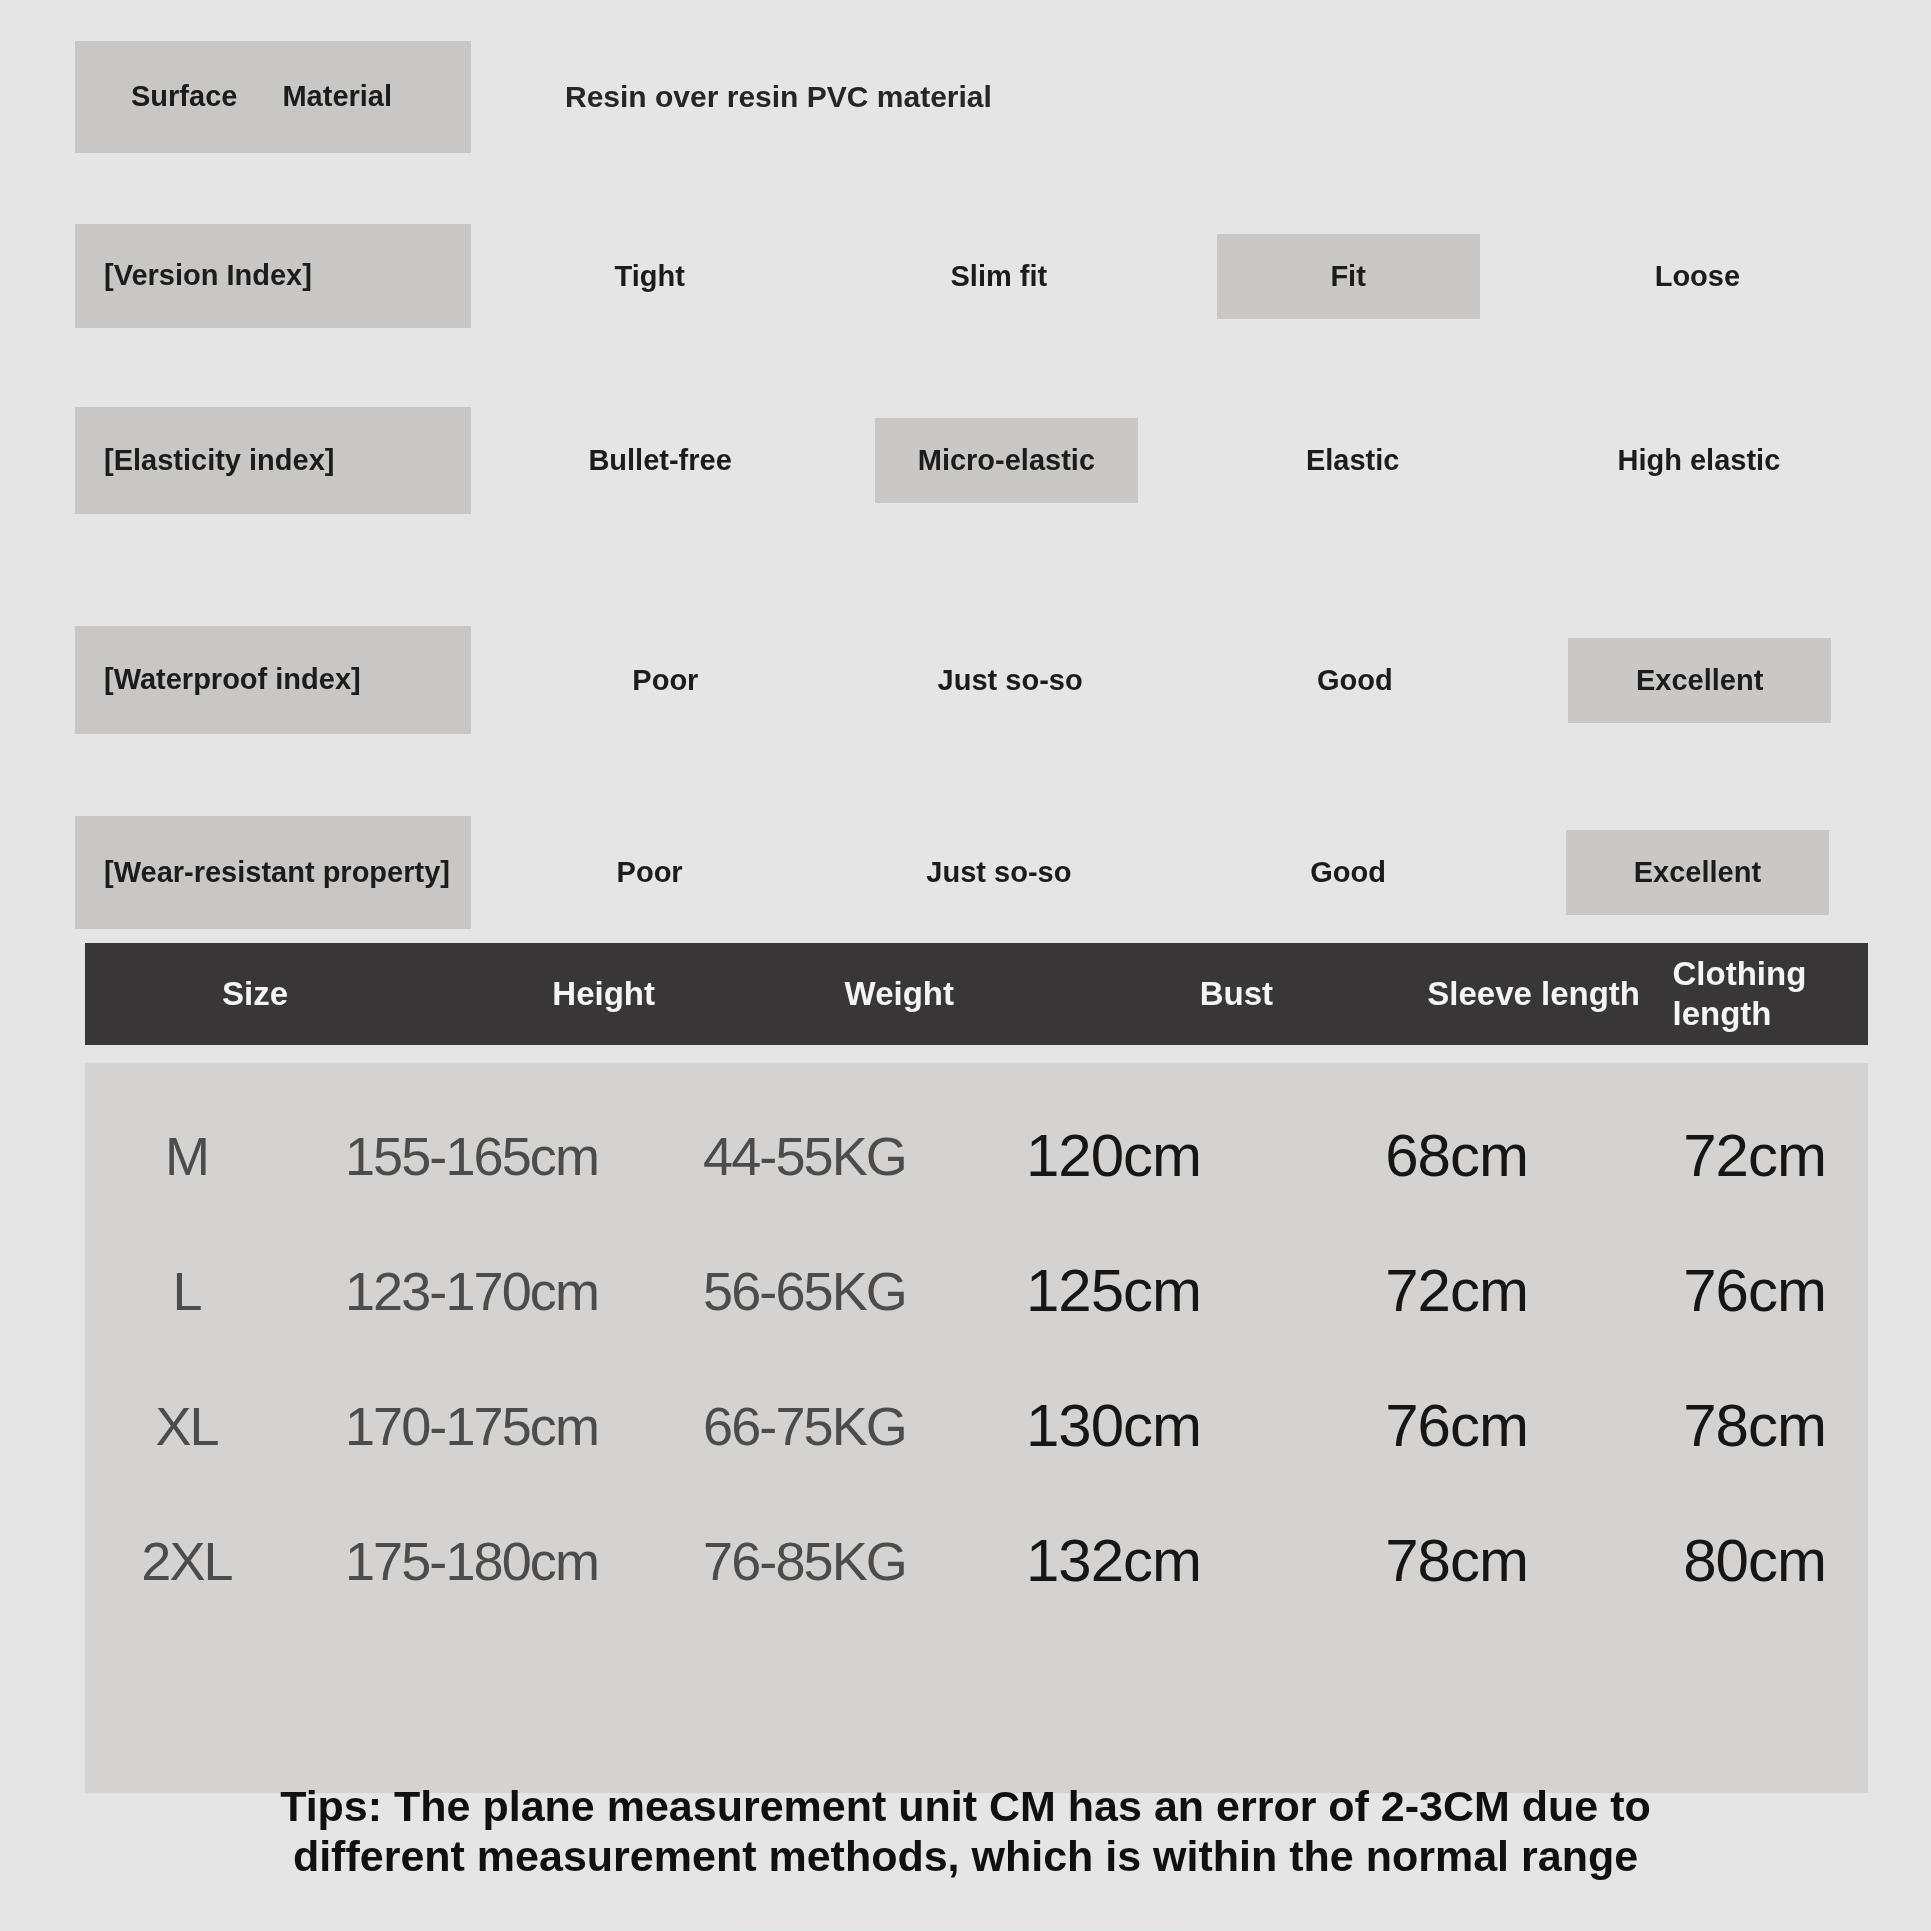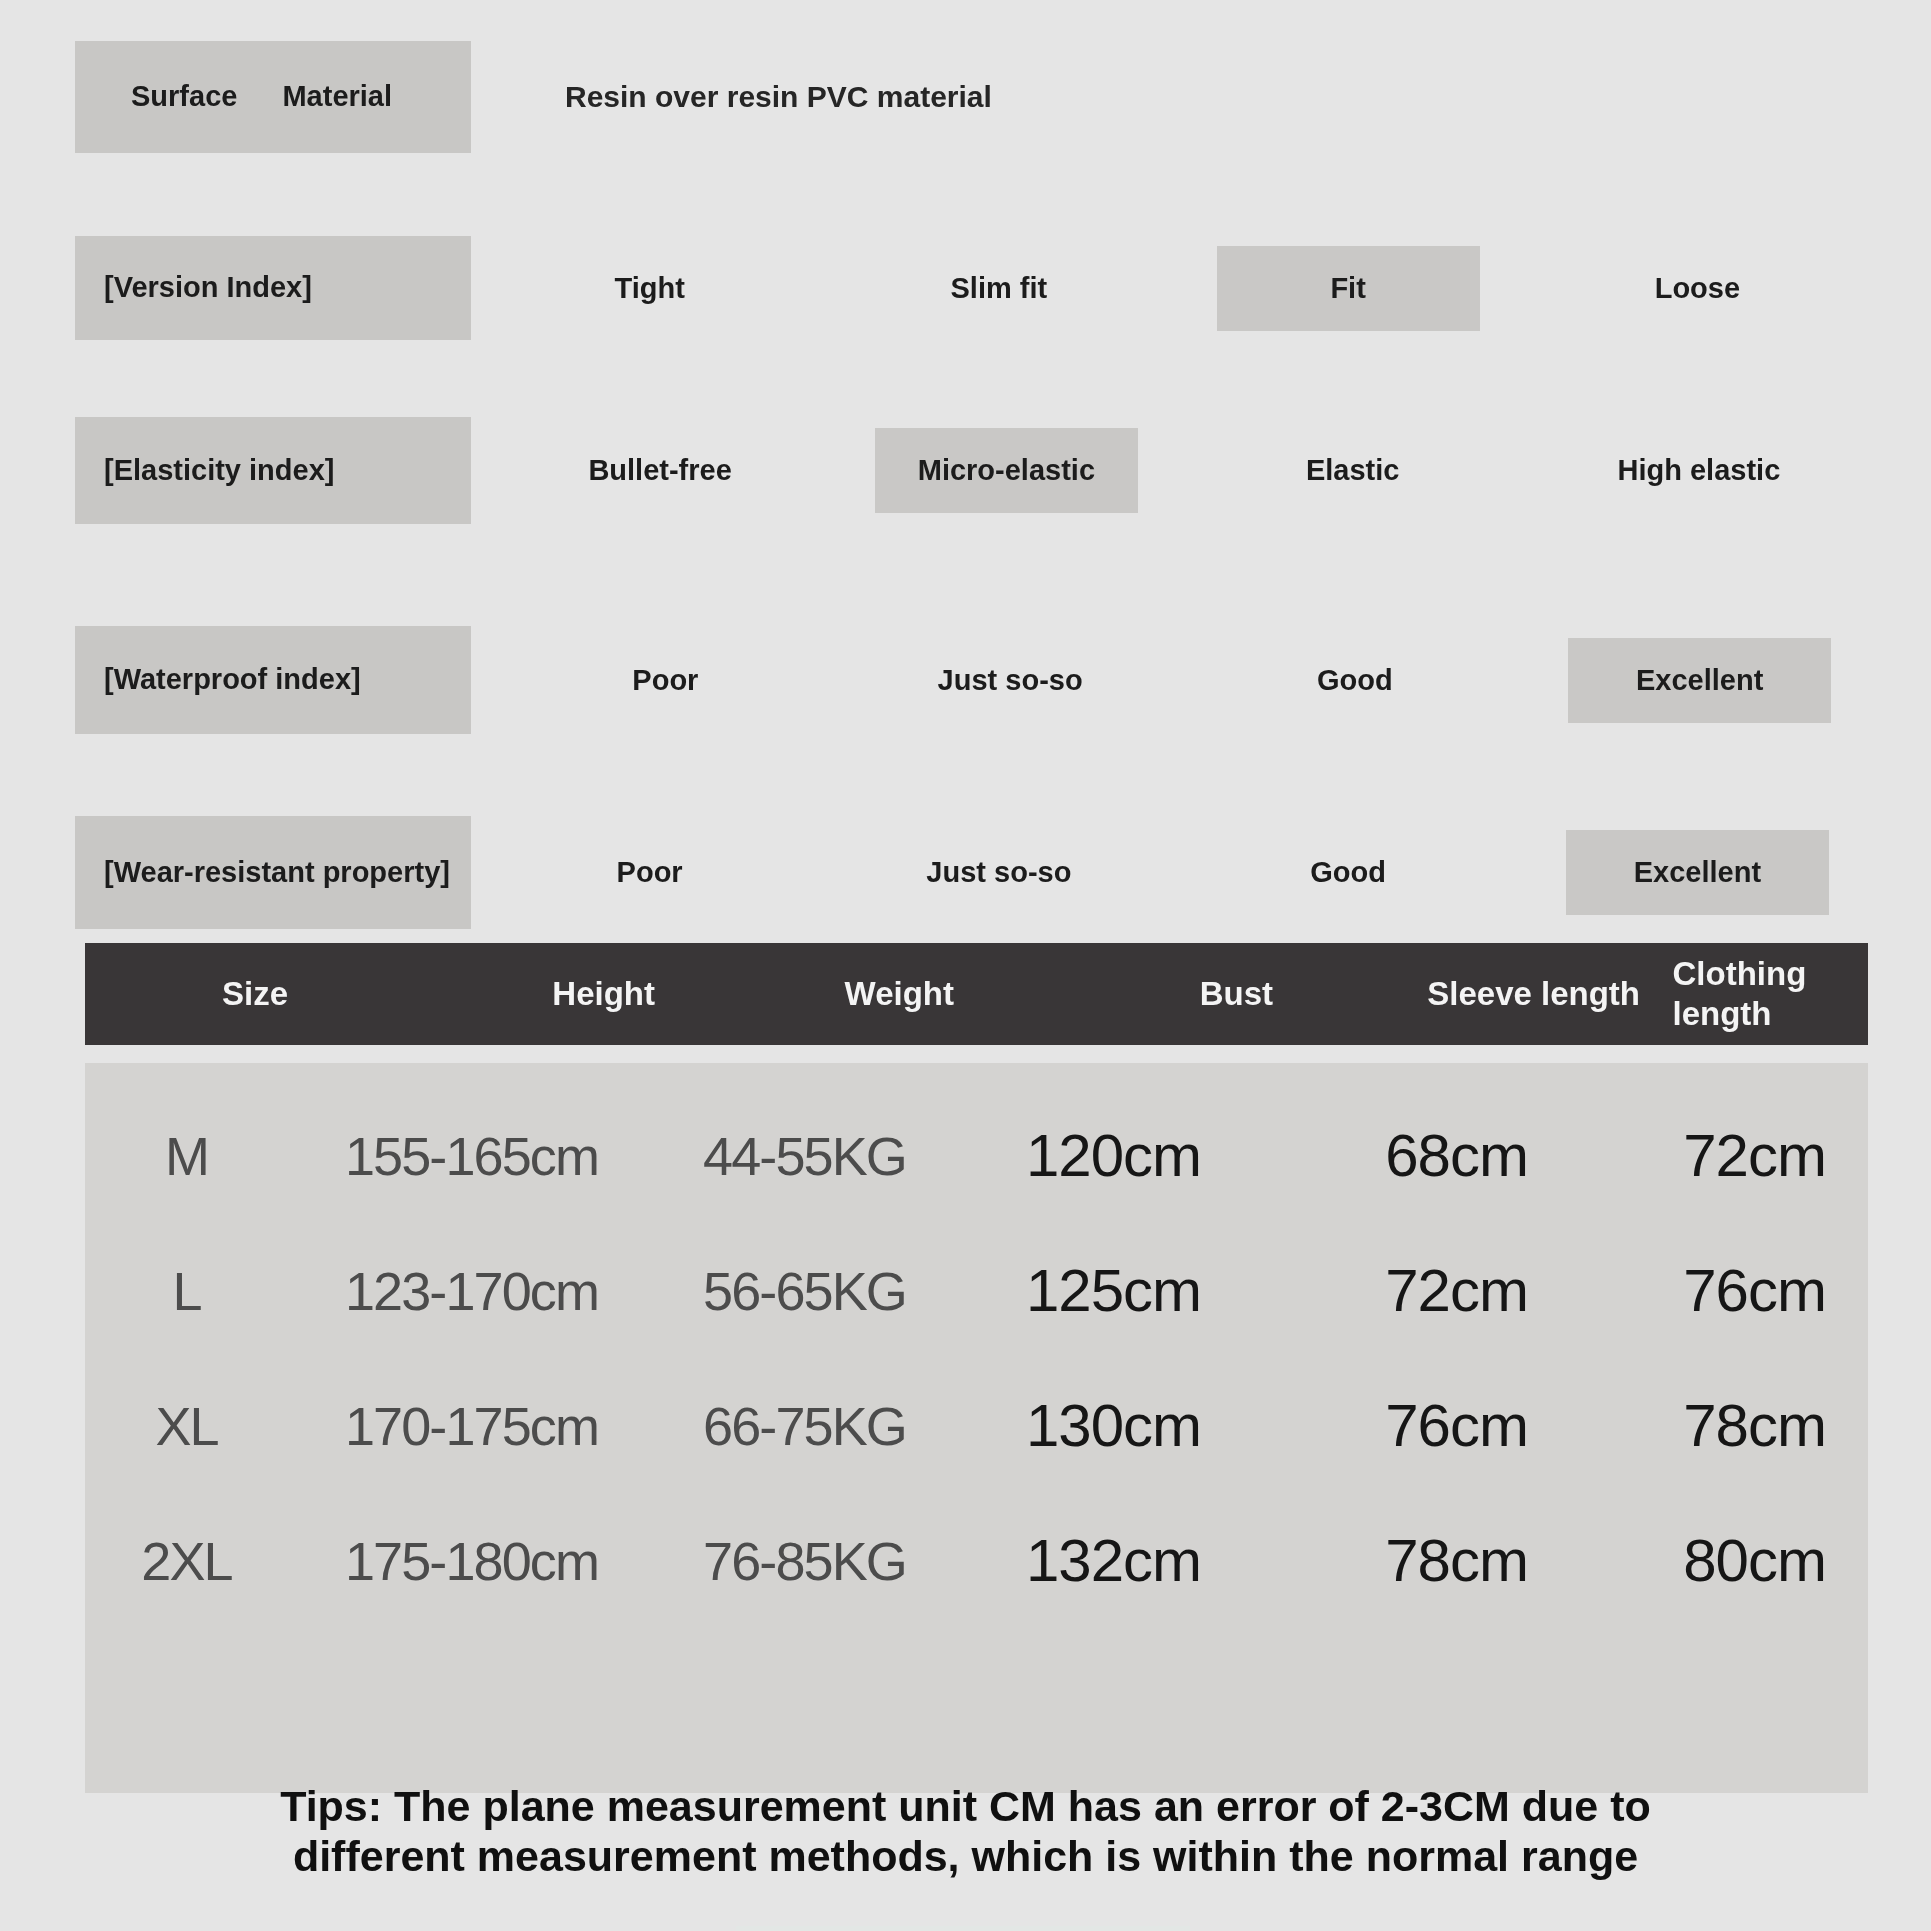--- a/index.html
+++ b/index.html
@@ -6,22 +6,22 @@
   .page{
     position:relative;
     width:1931px;height:1931px;
     background:#e5e5e5;
     font-family:"Liberation Sans",sans-serif;
     overflow:hidden;
   }
   
   .attr-row{position:absolute;left:75px;width:1793px;display:flex;align-items:stretch;}
   .row-1{top:41px;height:112px;}
-  .row-2{top:236px;height:104px;}
-  .row-3{top:417px;height:107px;gap:12px;}
+  .row-2{top:224px;height:104px;}
+  .row-3{top:407px;height:107px;gap:12px;}
   .row-4{top:626px;height:108px;gap:18px;}
   .row-5{top:816px;height:113px;}
   .label-box{
     width:396px;flex:0 0 396px;
     background:#c8c7c5;
     display:flex;align-items:center;
     box-sizing:border-box;padding-left:29px;padding-right:19.3px;
     font-weight:bold;font-size:29px;color:#1c1c1c;
     line-height:1.15;
   }

